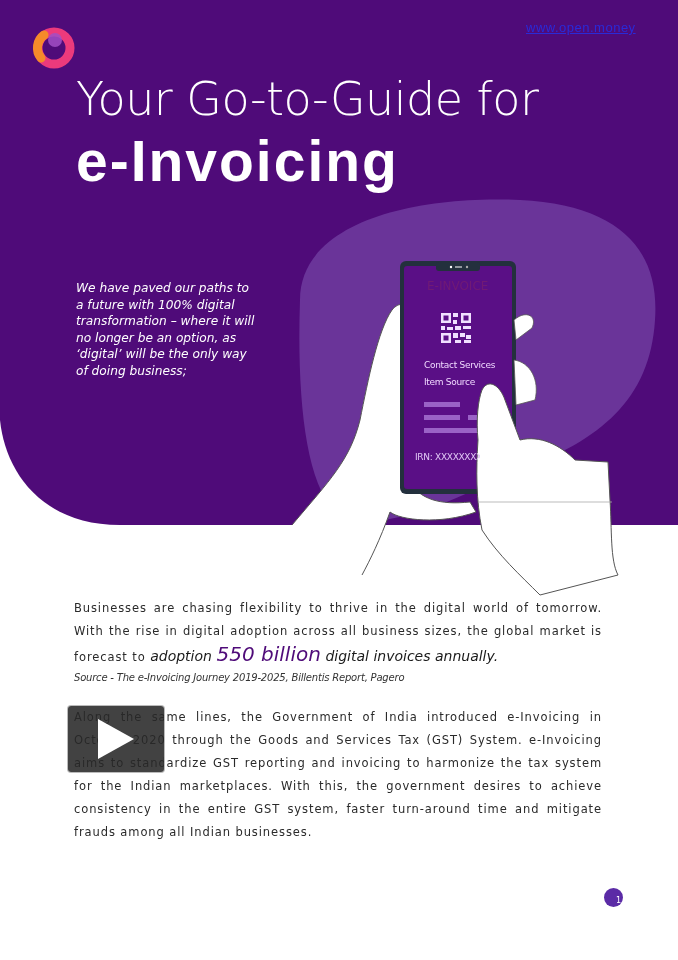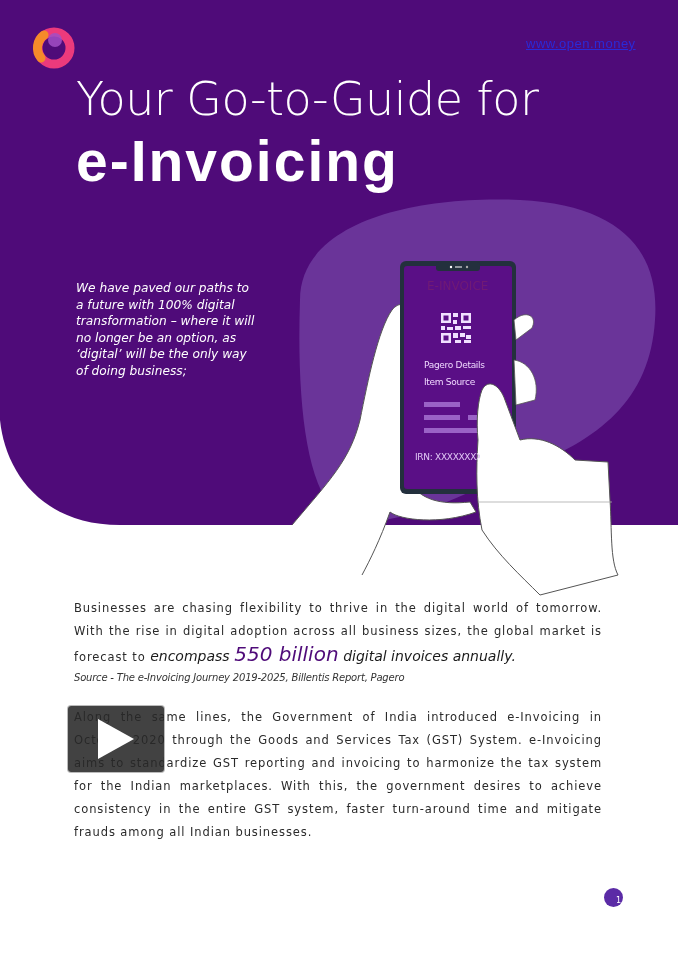--- a/index.html
+++ b/index.html
@@ -4,21 +4,21 @@
   <style>
     html, body { margin: 0; padding: 0; }
     body {
       width: 678px; height: 960px; position: relative; overflow: hidden;
       background: #ffffff;
       font-family: "DejaVu Sans", sans-serif;
     }
     .hero-svg { position: absolute; left: 0; top: 0; width: 678px; height: 620px; }
     .logo { position: absolute; left: 30px; top: 24px; width: 48px; height: 48px; }
     .site-link {
-      position: absolute; left: 526px; top: 36px;
+      position: absolute; left: 526px; top: 20px;
       font-family: "Liberation Sans", sans-serif; font-size: 13px;
       color: #2a2ad8; text-decoration: underline; letter-spacing: 0.5px; text-align: center;
     }
     .title-line1 {
       position: absolute; left: 76px; top: 72px;
       font-family: "DejaVu Sans", sans-serif; font-size: 46px; font-weight: 300;
       color: #ffffff; letter-spacing: -0.5px; white-space: nowrap;
     }
     .title-line2 {
       position: absolute; left: 76px; top: 128px;
@@ -104,21 +104,21 @@
   <rect x="468" y="415" width="20" height="5" fill="#9a62c6"></rect>
 
   <path d="M482 390 C488 378 500 385 505 400 L520 440 C540 435 560 445 575 460 L608 462 L610 500 C612 530 610 560 618 575 L540 595 C520 575 498 555 482 530 C476 500 476 470 478 440 C476 420 478 400 482 390 Z" fill="#ffffff" stroke="#555" stroke-width="1"></path>
 
   <path d="M514 320 C525 310 538 315 532 328 L516 340 Z" fill="#ffffff" stroke="#555" stroke-width="0.8"></path>
   <path d="M514 360 C530 362 540 380 535 400 L516 405 Z" fill="#ffffff" stroke="#555" stroke-width="0.8"></path>
   <line x1="478" y1="502" x2="612" y2="502" stroke="#aaa" stroke-width="0.8"></line>
 </svg>
 
 <div style="position:absolute;left:427px;top:279px;font-family:'DejaVu Sans',sans-serif;font-size:12px;color:#701a75;">E-INVOICE</div>
-<div style="position:absolute;left:424px;top:360px;font-family:'DejaVu Sans',sans-serif;font-size:9px;color:#f0d8ff;letter-spacing:-0.3px;">Pagero Details</div>
+<div style="position:absolute;left:424px;top:360px;font-family:'DejaVu Sans',sans-serif;font-size:9px;color:#f0d8ff;letter-spacing:-0.3px;">Contact Services</div>
 <div style="position:absolute;left:424px;top:377px;font-family:'DejaVu Sans',sans-serif;font-size:9px;color:#f0d8ff;letter-spacing:-0.3px;">Item Source</div>
 <div style="position:absolute;left:415px;top:452px;width:65px;overflow:hidden;white-space:nowrap;font-family:'DejaVu Sans',sans-serif;font-size:9px;color:#e0c6f4;letter-spacing:-0.3px;">IRN: XXXXXXXX</div>
 
 <svg class="logo" viewBox="0 0 48 48" xmlns="http://www.w3.org/2000/svg">
   <circle cx="24" cy="24" r="16" fill="none" stroke="#ec3a7c" stroke-width="9"></circle>
   <path d="M11 34 A16 16 0 0 1 14 11" fill="none" stroke="#f58a2a" stroke-width="9" stroke-linecap="round"></path>
   <circle cx="24" cy="24" r="8" fill="#4f0b79"></circle>
   <circle cx="25" cy="16" r="7" fill="#a14fc6" opacity="0.85"></circle>
 </svg>
 
@@ -126,21 +126,21 @@
 
 <div class="title-line1">Your Go-to-Guide for</div>
 <div class="title-line2">e-Invoicing</div>
 
 <div class="quote">
   <div class="q-italic">We have paved our paths to a future with 100% digital transformation – where it will no longer be an option, as ‘digital’ will be the only way of doing business;</div>
 </div>
 
 <div class="body-text p1">
   <span>Businesses are chasing flexibility to thrive in the digital world of tomorrow. With the rise in digital adoption across all business sizes, the global market is forecast to </span>
-  <span class="encompass">encompass</span>
+  <span class="encompass">adoption</span>
   <span class="big">550 billion</span>
   <span class="encompass">digital invoices annually.</span>
 </div>
 
 <div class="source">Source - The e-Invoicing Journey 2019-2025, Billentis Report, Pagero</div>
 
 <div class="body-text p2">Along the same lines, the Government of India introduced e-Invoicing in October 2020 through the Goods and Services Tax (GST) System. e-Invoicing aims to standardize GST reporting and invoicing to harmonize the tax system for the Indian marketplaces. With this, the government desires to achieve consistency in the entire GST system, faster turn-around time and mitigate frauds among all Indian businesses.</div>
 
 <div class="play-overlay">
   <svg width="40" height="44" viewBox="0 0 40 44">

